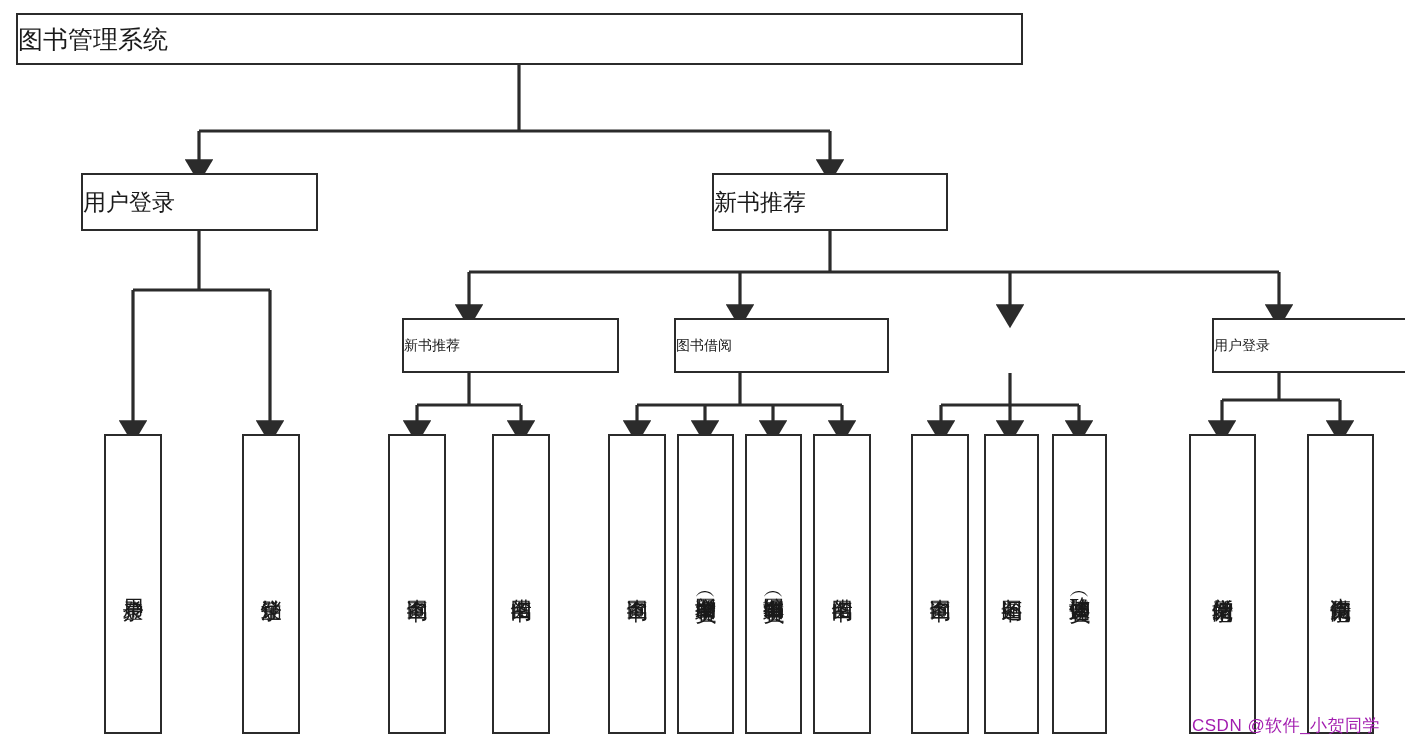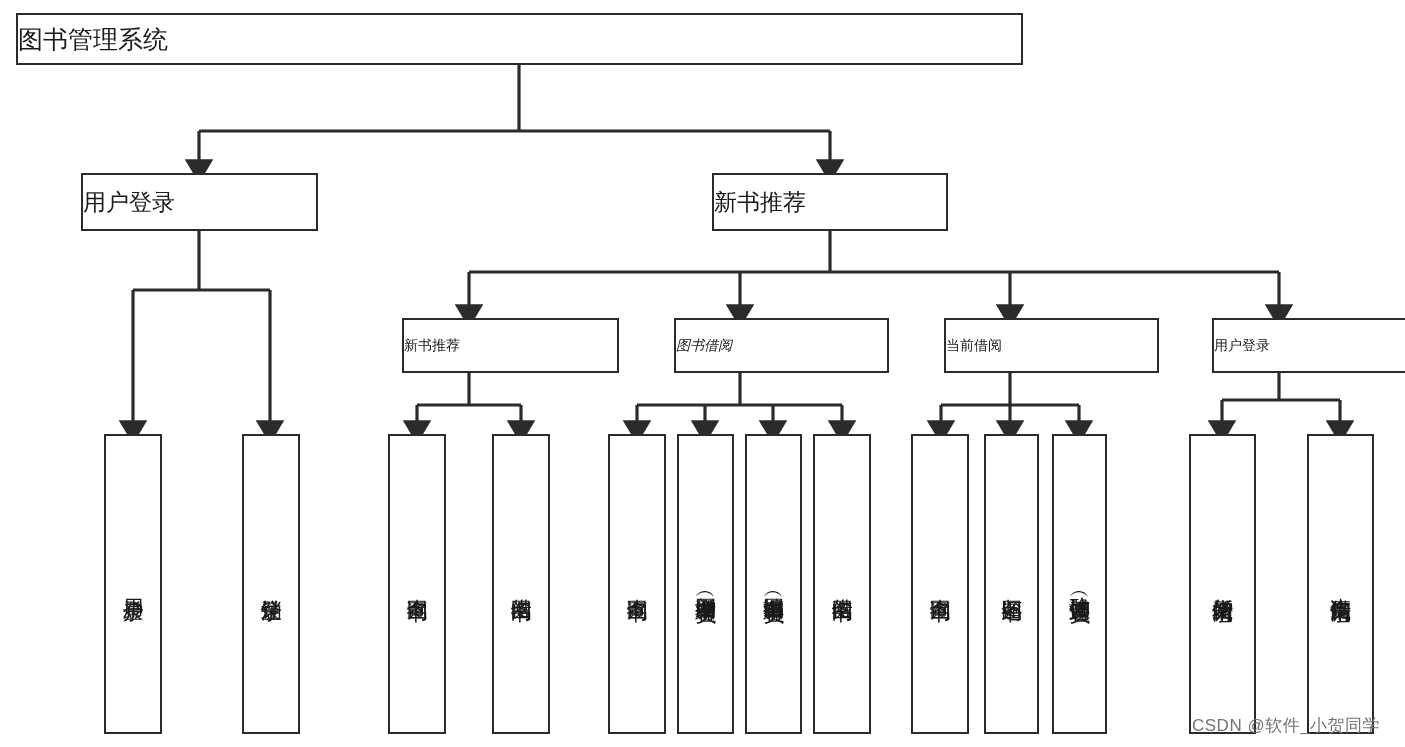--- a/index.html
+++ b/index.html
@@ -58,21 +58,21 @@
     line-height: 1.06;
     letter-spacing: 1px;
     color: #1a1a1a;
     white-space: nowrap;
   }
   .watermark {
     position: absolute;
     left: 1192px;
     top: 714px;
     font-size: 17px;
-    color: #737373;
+    color: #a21caf;
     letter-spacing: 0.5px;
     white-space: nowrap;
     text-align: center;
   }
 </style>
 </head>
 <body>
 
 <div id="canvas">
 
@@ -133,25 +133,22 @@
   <div class="node tier2" style="left:81px; top:173px; width:237px; height:58px;">
     <span>用户登录</span>
   </div>
   <div class="node tier2" style="left:712px; top:173px; width:236px; height:58px;">
     <span>新书推荐</span>
   </div>
 
   <div class="node tier3" style="left:361px; top:318px; width:217px; height:55px;">
     <span>新书推荐</span>
   </div>
-  <div class="node tier3" style="left:633px; top:318px; width:215px; height:55px;font-style:italic;">
+  <div class="node tier3" style="left:633px; top:318px; width:215px; height:55px;">
     <span>图书借阅</span>
-  </div>
-  <div class="node tier3" style="left:903px; top:318px; width:215px; height:55px;">
-    <span>当前借阅</span>
   </div>
   <div class="node tier3" style="left:1171px; top:318px; width:216px; height:55px;">
     <span>用户登录</span>
   </div>
 
   <div class="node leaf" style="left:104px; top:434px; width:58px; height:300px;">
     <span class="vlabel">用户登录</span>
   </div>
   <div class="node leaf" style="left:242px; top:434px; width:58px; height:300px;">
     <span class="vlabel">注销登录</span>

